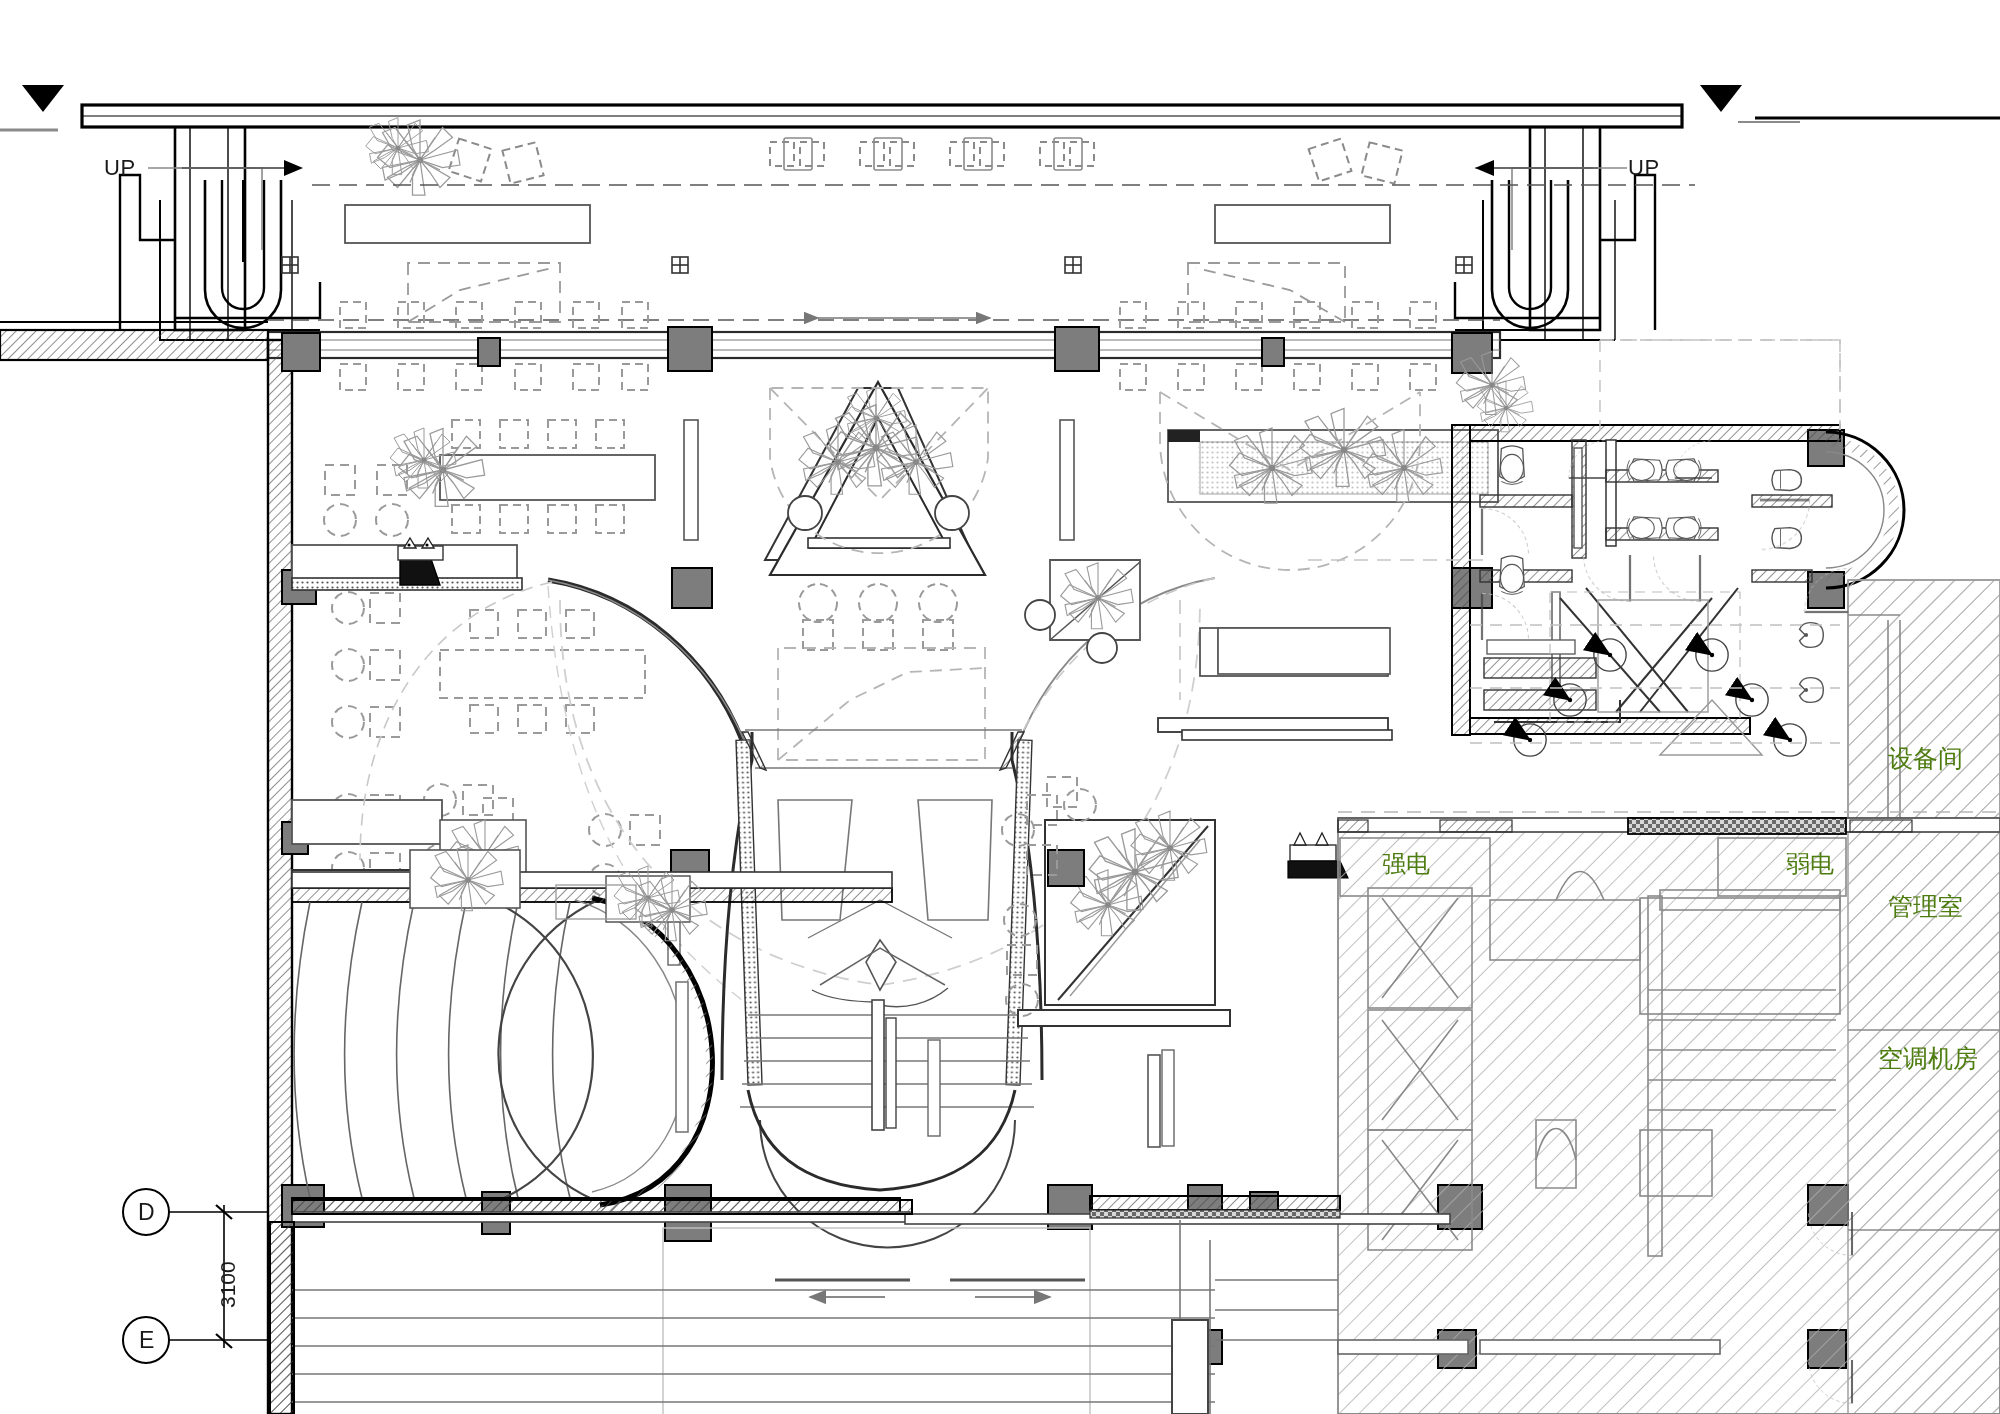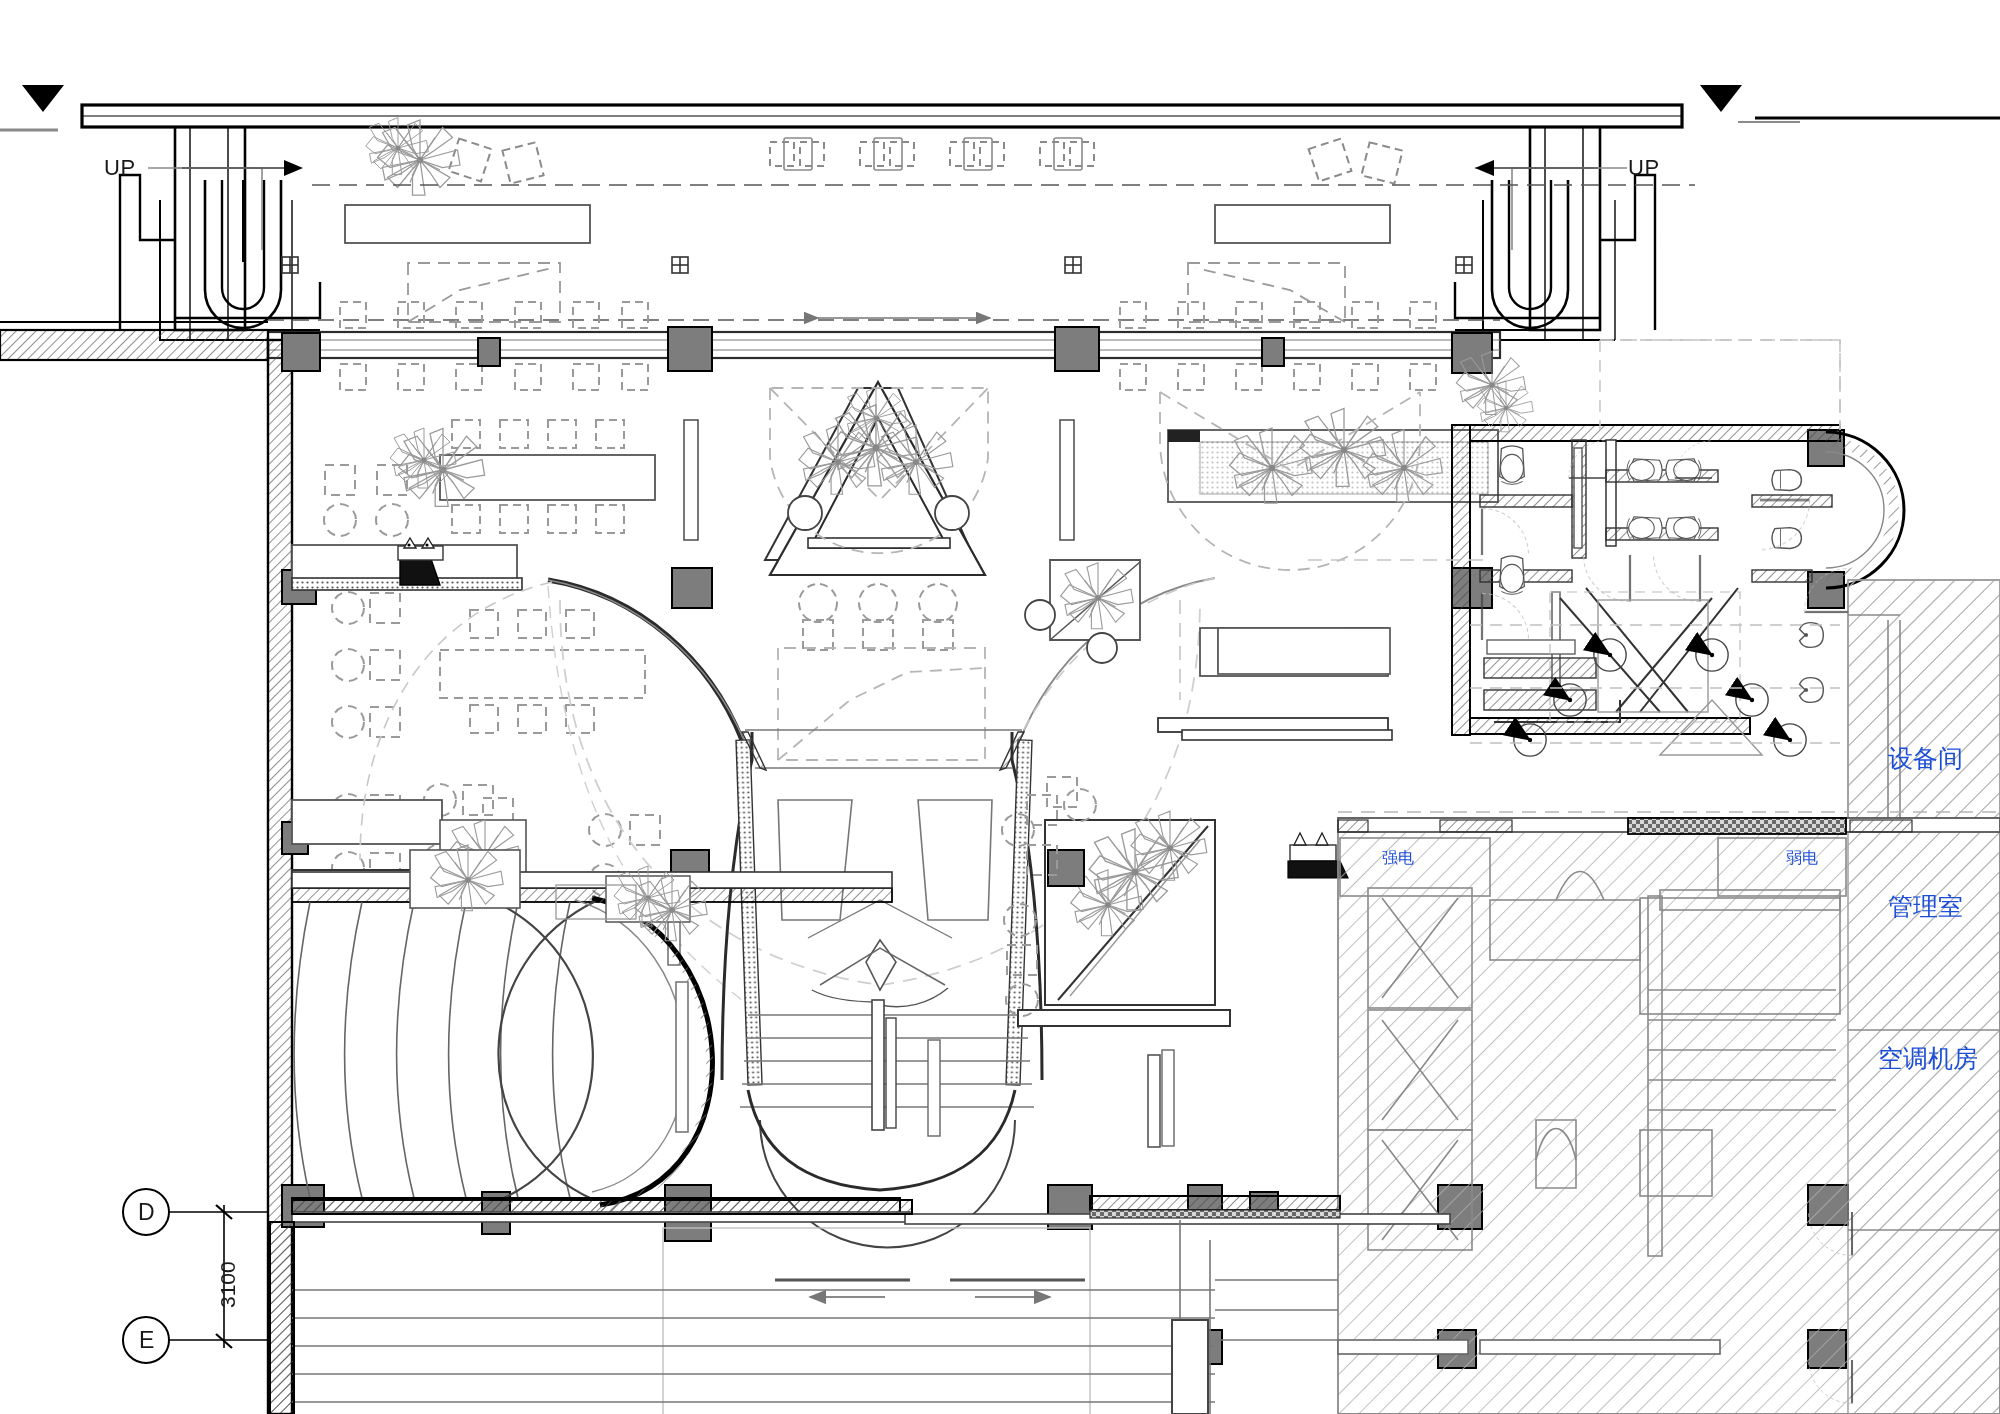--- a/index.html
+++ b/index.html
@@ -1,26 +1,26 @@
 <!DOCTYPE html>
 <html><head>
 <meta charset="utf-8">
 <title>Architectural Floor Plan</title>
 <style>
   html,body{margin:0;padding:0;background:#ffffff;}
   body{font-family:"Liberation Sans","DejaVu Sans",sans-serif;}
   #sheet{position:relative;width:2000px;height:1414px;background:#ffffff;overflow:hidden;}
   #plan{position:absolute;left:0;top:0;width:2000px;height:1414px;}
   .lbl{position:absolute;white-space:nowrap;color:#1a1a1a;}
-  .lbl.cn{color:#1d4ed8;font-family:"DejaVu Sans",sans-serif;}
+  .lbl.cn{color:#4d7c0f;font-family:"DejaVu Sans",sans-serif;}
   .lbl.up{font-size:22px;letter-spacing:.5px;}
   .lbl.grid{font-size:23px;}
   .lbl.dim{font-size:21px;transform:rotate(-90deg);transform-origin:left top;}
   .lbl.room{font-size:25px;}
-  .lbl.small{font-size:16px;}
+  .lbl.small{font-size:24px;}
 </style>
 </head>
 <body>
 
 <div id="sheet">
 
 <svg id="plan" viewBox="0 0 2000 1414" xmlns="http://www.w3.org/2000/svg">
   <defs>
 
     <pattern id="hatch45" width="14" height="14" patternUnits="userSpaceOnUse" patternTransform="rotate(45)">

